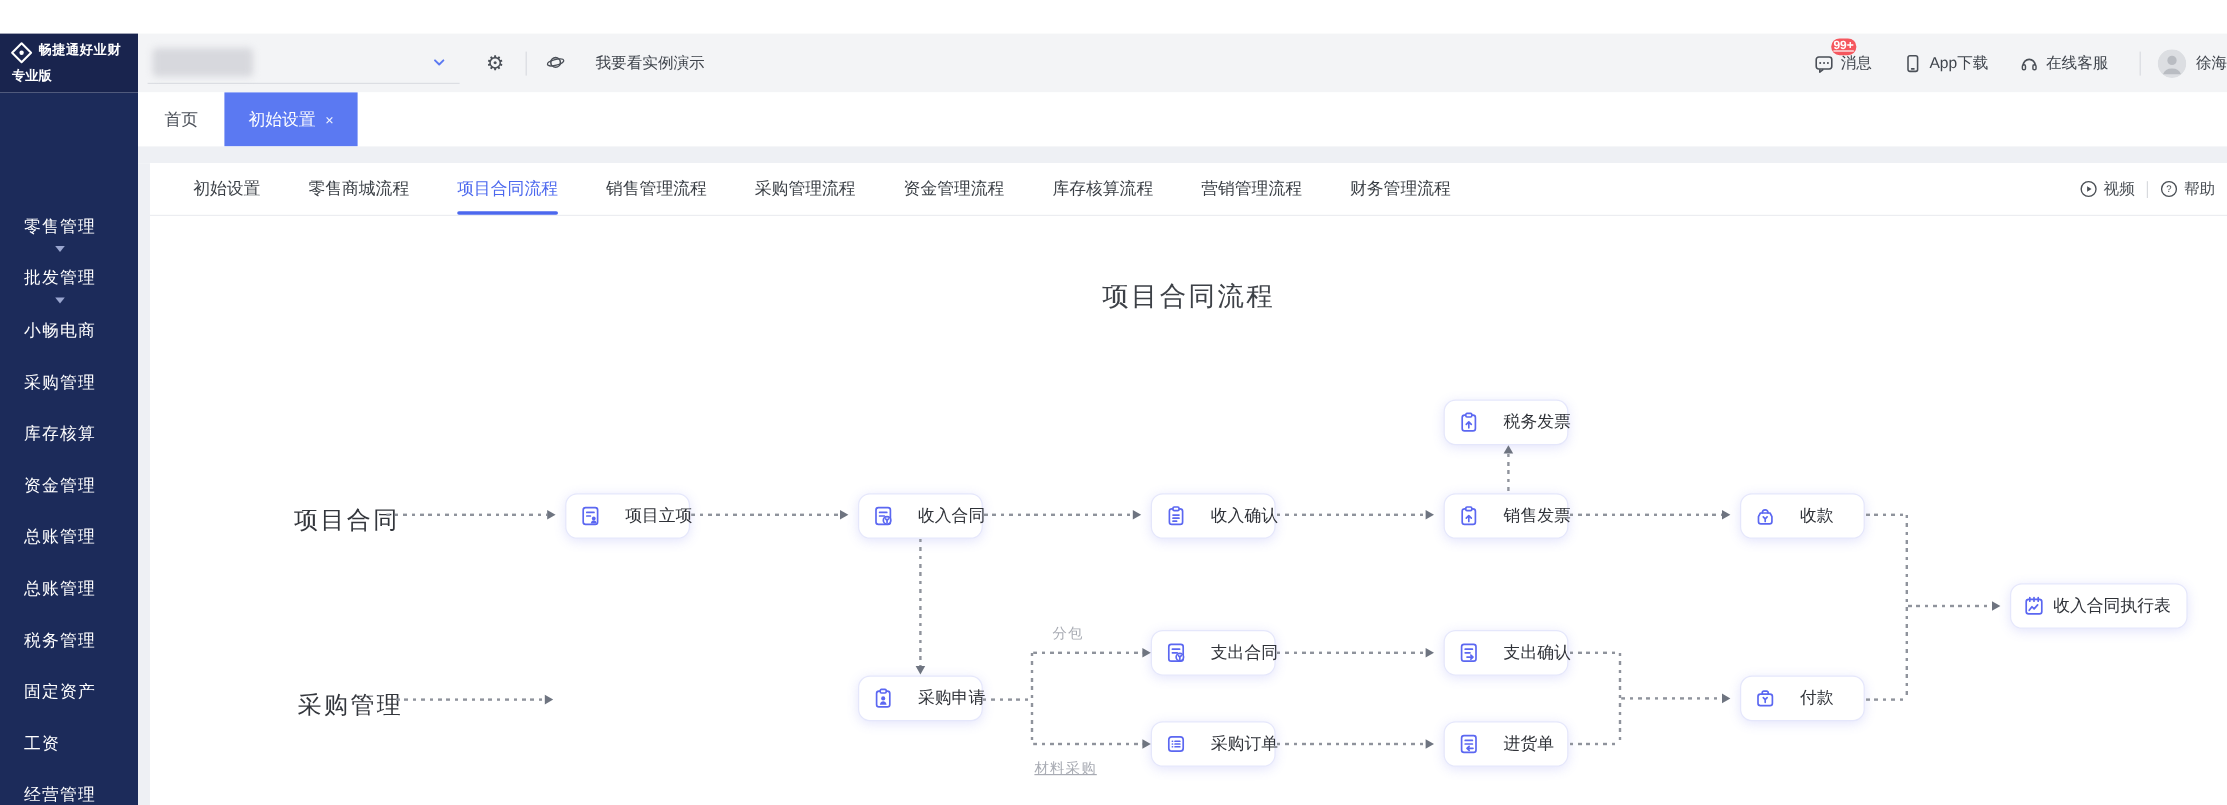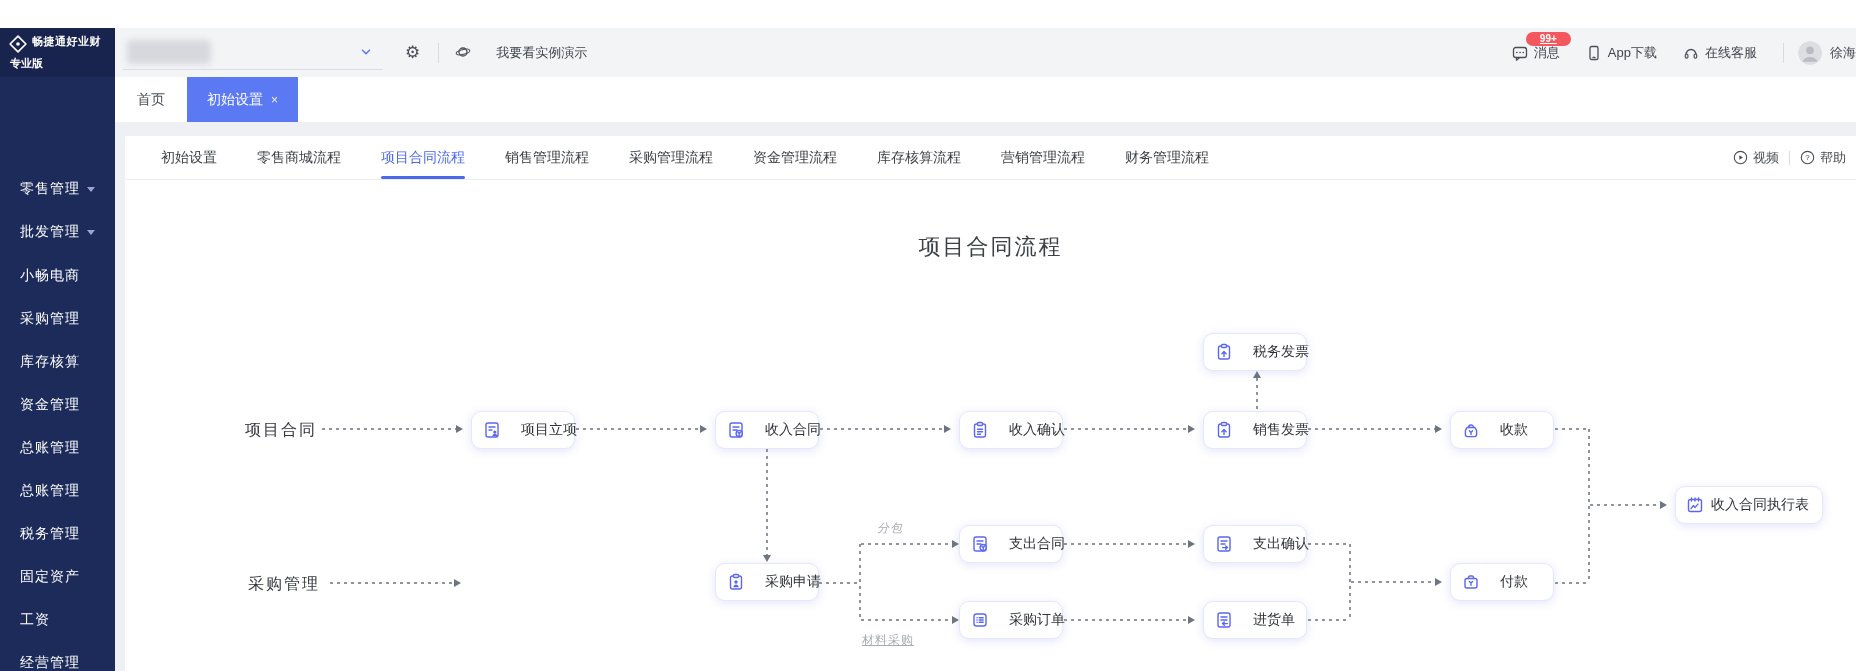--- a/index.html
+++ b/index.html
@@ -20,52 +20,52 @@
   .headerbar { position:absolute; left:115px; top:28px; width:1741px; height:49px; background:#f3f4f6; display:flex; align-items:center; }
   .org-select { position:relative; display:flex; align-items:center; margin-left:8px; width:260px; height:34px; border-bottom:1px solid #dcdee3; cursor:pointer; }
   .org-blur { width:84px; height:24px; margin-left:4px; border-radius:4px; background:#d7d8dd; filter:blur(3px); }
   .org-chevron { margin-left:auto; margin-right:10px; }
   .hdr-ico { display:inline-flex; align-items:center; justify-content:center; }
   .gear { font-size:17px; color:#4a4f57; margin-left:22px; cursor:pointer; }
   .hdr-div { width:1px; height:20px; background:#d9dbe0; margin:0 16px 0 18px; }
   .demo-link { display:flex; align-items:flex-start; gap:25px; font-size:13px; color:#3f444c; cursor:pointer; }
   .hdr-right { margin-left:auto; display:flex; align-items:center; height:100%; overflow:hidden; }
   .hdr-item { display:flex; align-items:center; gap:6px; font-size:13px; color:#3f444c; cursor:pointer; position:relative; margin-right:26px; white-space:nowrap; }
-  .badge { position:absolute; top:-12px; left:14px; background:#f5575e; color:#fff; font-size:10px; line-height:14px; padding:0 14px; border-radius:8px; font-weight:bold;text-decoration:underline; }
+  .badge { position:absolute; top:-12px; left:14px; background:#f5575e; color:#fff; font-size:10px; line-height:14px; padding:0 2px; border-radius:8px; font-weight:bold;text-decoration:underline; }
   .avatar { width:24px; height:24px; border-radius:50%; overflow:hidden; flex:0 0 auto; }
   .user-name { font-size:13px; color:#3f444c; width:26px; overflow:hidden; white-space:nowrap; }
 
   
   .tabstrip { position:absolute; left:115px; top:77px; width:1741px; height:45px; background:#fff; display:flex; align-items:stretch; }
   .tab-home { display:flex; align-items:center; padding:0 22px; font-size:14px; color:#4a4f58; cursor:pointer; }
   .tab-active { display:flex; align-items:center; gap:8px; padding:0 20px; background:#5b79f2; color:#fff; font-size:14px; cursor:pointer; }
   .tab-close { font-size:12px; opacity:.9; cursor:pointer; }
 
   .grayband { position:absolute; left:115px; top:122px; width:1741px; height:14px; background:#eef0f4; }
   .grayrail { position:absolute; left:115px; top:136px; width:10px; height:535px; background:#eef0f4; }
 
   
   .sidebar { position:absolute; left:0; top:77px; width:115px; height:594px; background:#1c2b5a; z-index:2; }
-  .side-item { position:absolute; left:20px; font-size:14px; color:#fff; letter-spacing:1px; white-space:nowrap; cursor:pointer; display:flex; align-items:center; gap:7px; }
+  .side-item { position:absolute; left:20px; font-size:14px; color:#fff; letter-spacing:1px; white-space:nowrap; cursor:pointer; display:flex; align-items:center; gap:7px;flex-direction:column; }
   .caret { width:0; height:0; border-left:4px solid transparent; border-right:4px solid transparent; border-top:5px solid #9aa6cf; }
 
   
   .card { position:absolute; left:125px; top:136px; width:1731px; height:535px; background:#fff; }
   .subtabs { position:relative; height:44px; display:flex; align-items:center; gap:40px; padding:0 120px 0 36px; border-bottom:1px solid #ecedf1; }
   .subtab { font-size:14px; color:#3a3f45; cursor:pointer; position:relative; height:100%; display:flex; align-items:center; }
   .subtab.active { color:#4c68ee; }
   .subtab.active::after { content:""; position:absolute; left:0; right:0; bottom:0; height:3px; background:#4c68ee; border-radius:2px; }
   .subtab-right { position:absolute; right:10px; top:0; height:100%; display:flex; align-items:center; gap:10px; font-size:13px; color:#4a4f55; }
   .sr-item { display:flex; align-items:center; gap:5px; cursor:pointer; }
   .sr-div { width:1px; height:14px; background:#d8dade; }
 
   
   .canvas { position:absolute; left:0; top:44px; width:1731px; height:491px; background:#fff; }
   .flow-title { position:absolute; left:0; top:52px; width:1731px; text-align:center; font-size:22px; color:#3d4147; letter-spacing:2px; }
-  .row-label { position:absolute; font-size:16px; color:#33363c; letter-spacing:2px; }
+  .row-label { position:absolute; font-size:20px; color:#33363c; letter-spacing:2px; }
   .node { position:absolute; width:104px; height:38px; background:#fff; border:1px solid #e5e7fb; border-radius:10px; box-shadow:0 2px 10px rgba(100,108,240,.18); display:flex; align-items:center; gap:20px; padding-left:11px; font-size:14px; color:#2f3238; cursor:pointer; white-space:nowrap; }
   .node.wide { width:148px; padding-left:10px; gap:7px; }
   .node svg { flex:0 0 auto; }
 
   .dot-h { position:absolute; height:2px; background:repeating-linear-gradient(90deg,#8f939c 0 3px,transparent 3px 7px); }
   .dot-v { position:absolute; width:2px; background:repeating-linear-gradient(180deg,#8f939c 0 3px,transparent 3px 7px); }
   .ah-r { position:absolute; width:0; height:0; border-top:4px solid transparent; border-bottom:4px solid transparent; border-left:7px solid #6e7480; }
   .ah-u { position:absolute; width:0; height:0; border-left:4px solid transparent; border-right:4px solid transparent; border-bottom:7px solid #6e7480; }
   .ah-d { position:absolute; width:0; height:0; border-left:4px solid transparent; border-right:4px solid transparent; border-top:7px solid #6e7480; }
   .branch-label { position:absolute; font-size:12px; color:#a8abb3; letter-spacing:1px; }
@@ -336,21 +336,21 @@
 
       <div class="node wide" style="left:1550px; top:306px;">
         <svg width="18" height="18" viewBox="0 0 18 18" fill="none" stroke="#5b67f1" stroke-width="1.4" stroke-linecap="round" stroke-linejoin="round">
             <rect x="2.5" y="3.5" width="13" height="12" rx="2"></rect>
             <path d="M5.5 2v3M9 2v3M12.5 2v3"></path>
             <path d="M5 12.6l2.3-3 1.8 1.8 2.9-3.3"></path>
           </svg>
         <span>收入合同执行表</span>
       </div>
 
-      <div class="branch-label" style="left:752px; top:340px;font-style:italic;">分包</div>
+      <div class="branch-label" style="left:752px; top:340px;">分包</div>
       <div class="branch-label" style="left:737px; top:452px;text-decoration:underline;">材料采购</div>
 
       <div class="dot-h" style="left:197px; top:248px; width:134px;"></div>
         <div class="ah-r" style="left:331px; top:245px;"></div>
       <div class="dot-h" style="left:451px; top:248px; width:124px;"></div>
         <div class="ah-r" style="left:575px; top:245px;"></div>
       <div class="dot-h" style="left:695px; top:248px; width:124px;"></div>
         <div class="ah-r" style="left:819px; top:245px;"></div>
       <div class="dot-h" style="left:939px; top:248px; width:124px;"></div>
         <div class="ah-r" style="left:1063px; top:245px;"></div>

